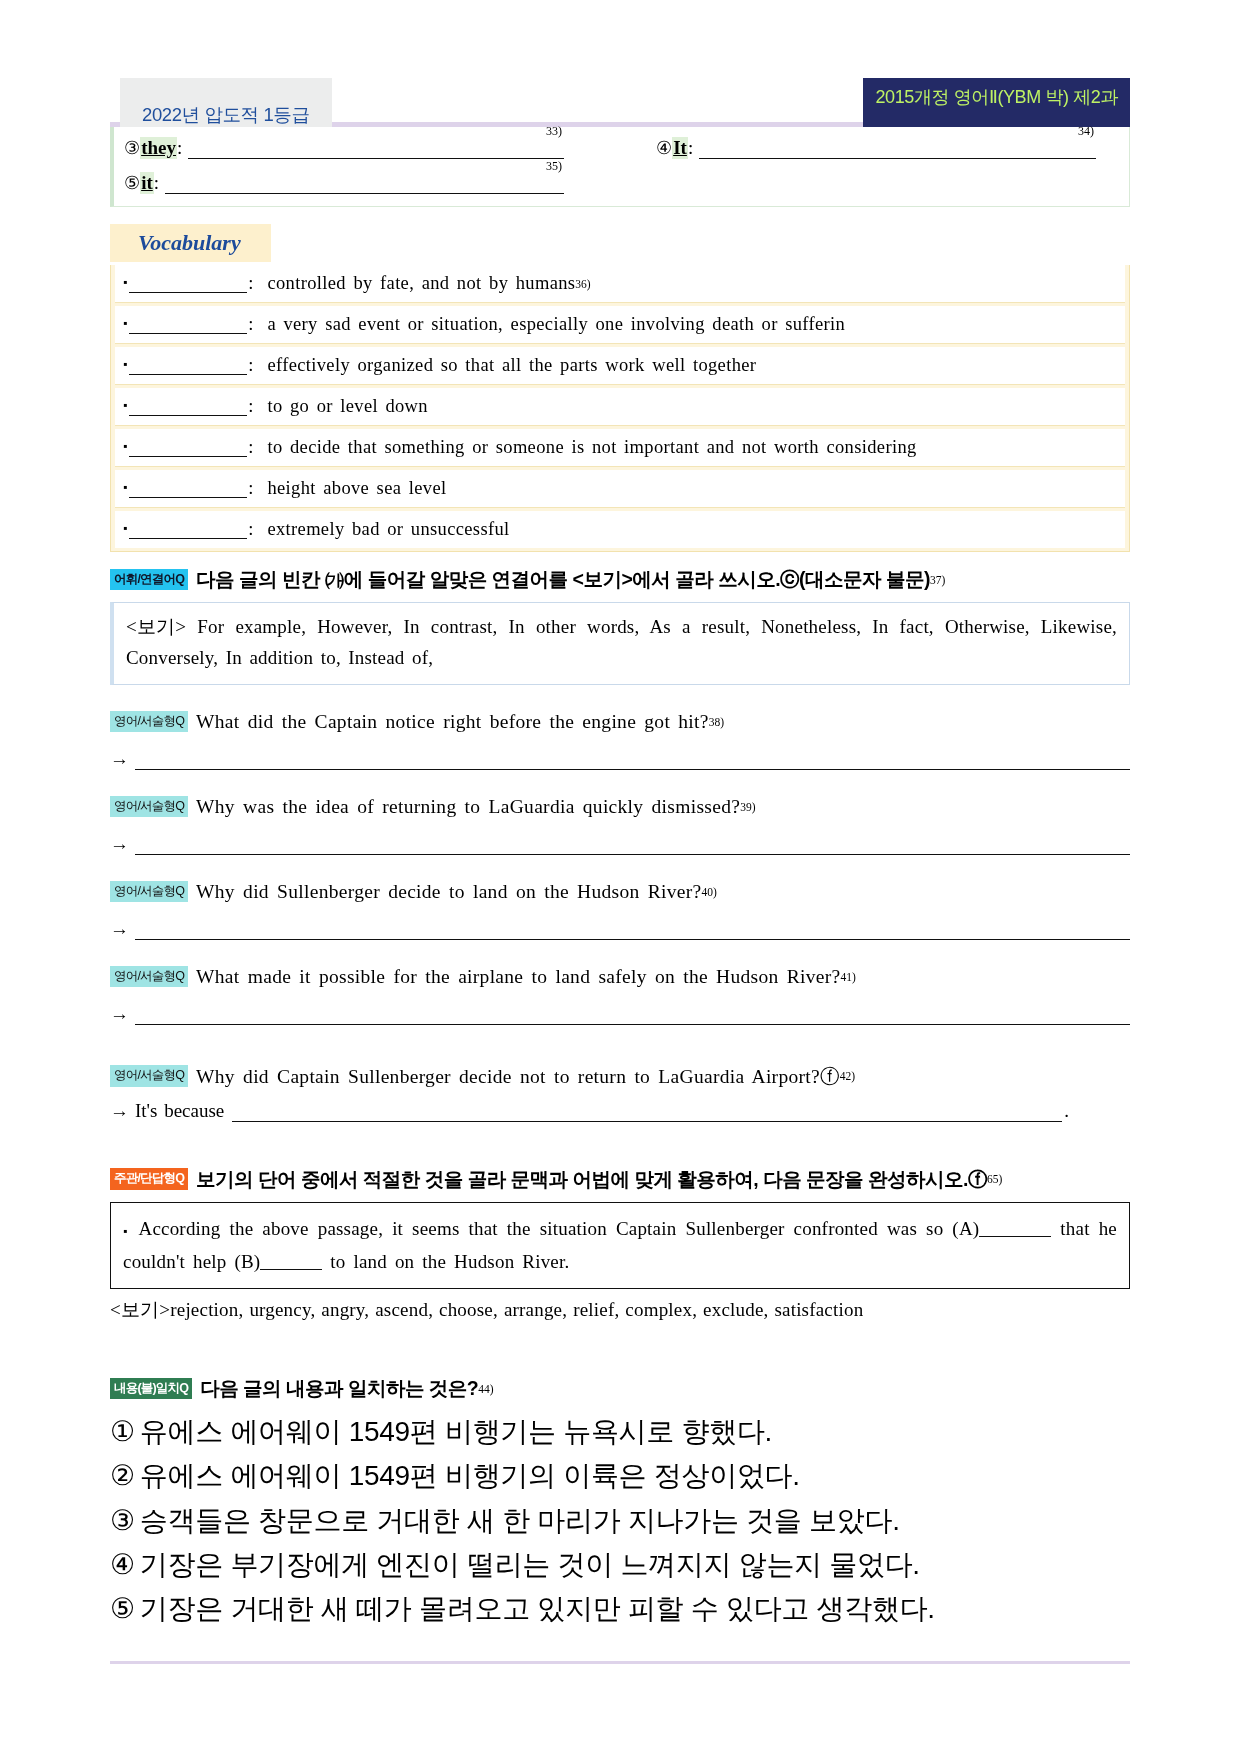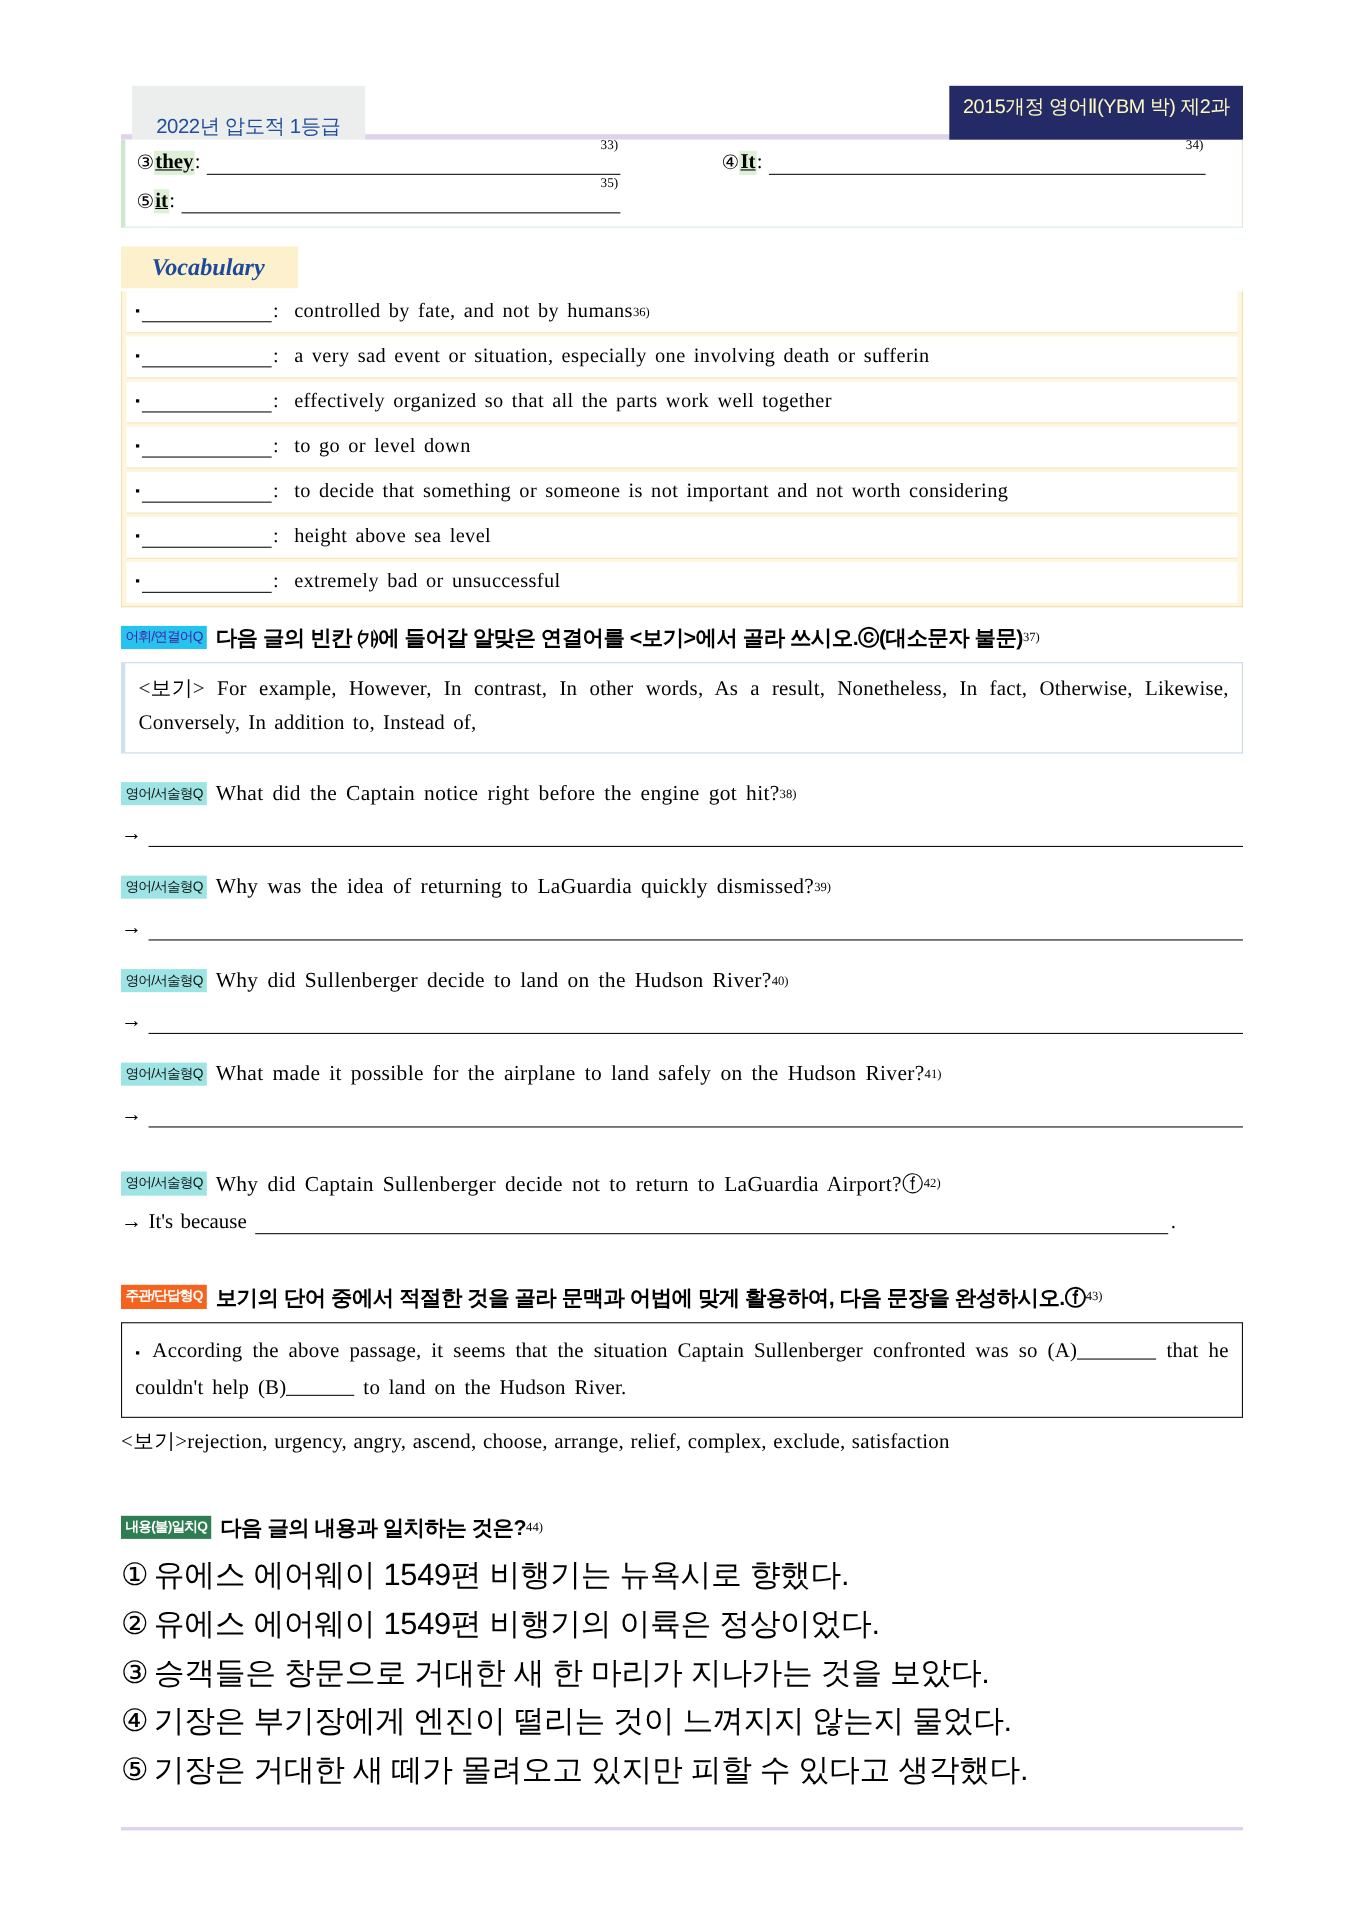--- a/index.html
+++ b/index.html
@@ -39,21 +39,21 @@
     font-size: 18.5px;
     color: #1f4e9c;
     letter-spacing: -0.4px;
     white-space: nowrap;
   }
   .hdr-right {
     position: absolute;
     right: 0px;
     top: 0;
     background: #232a66;
-    color: #fef9c3;
+    color: #bef264;
     padding: 7px 12px 26px 12px;
     font-family: "Liberation Sans", "DejaVu Sans", sans-serif;
     font-size: 18px;
     letter-spacing: -0.4px;
     white-space: nowrap;
   }
   .hdr-rule {
     height: 5px;
     background: #ded3ea;
     margin-top: 0px;
@@ -159,21 +159,21 @@
     display: inline-block;
     font-family: "Liberation Sans", "DejaVu Sans", sans-serif;
     font-size: 12.5px;
     line-height: 1.35;
     padding: 2px 4px 3px 4px;
     margin-right: 8px;
     white-space: nowrap;
     letter-spacing: -0.8px;
     flex: none;
   }
-  .badge.cyan   { background: #24c3f0; color: #4c1d95; font-weight: normal; }
+  .badge.cyan   { background: #24c3f0; color: #0f172a; font-weight: bold; }
   .badge.teal   { background: #9fe4e4; color: #111111; }
   .badge.orange { background: #f4641e; color: #ffffff; font-weight: bold; }
   .badge.green  { background: #2f7d52; color: #ffffff; font-weight: bold; }
 
   .q-ko {
     font-family: "Liberation Sans", "DejaVu Sans", sans-serif;
     font-size: 19.5px;
     font-weight: bold;
     letter-spacing: -0.5px;
     white-space: nowrap;
@@ -445,21 +445,21 @@
       <span class="arrow-pre">It's because</span>
       <span class="arrow-line" style="flex:0 0 830px;"></span>
       <span class="period-after">.</span>
     </div>
   </div>
 
   <div style="margin-top:44px;">
     <div class="qline">
       <span class="badge orange">주관/단답형Q</span>
       <span class="q-ko">보기의 단어 중에서 적절한 것을 골라 문맥과 어법에 맞게 활용하여, 다음 문장을 완성하시오.ⓕ</span>
-        <span class="supin">43)</span>
+        <span class="supin">65)</span>
     </div>
     <div class="sc-box">
       <span class="bullet">▪</span>
       <span>According the above passage, it seems that the situation Captain Sullenberger confronted was so</span>
       <span>(A)</span><span class="sc-blank a"></span>
       <span>that he couldn't help</span>
       <span>(B)</span><span class="sc-blank b"></span>
       <span>to land on the Hudson River.</span>
     </div>
     <div class="bogi-list">

